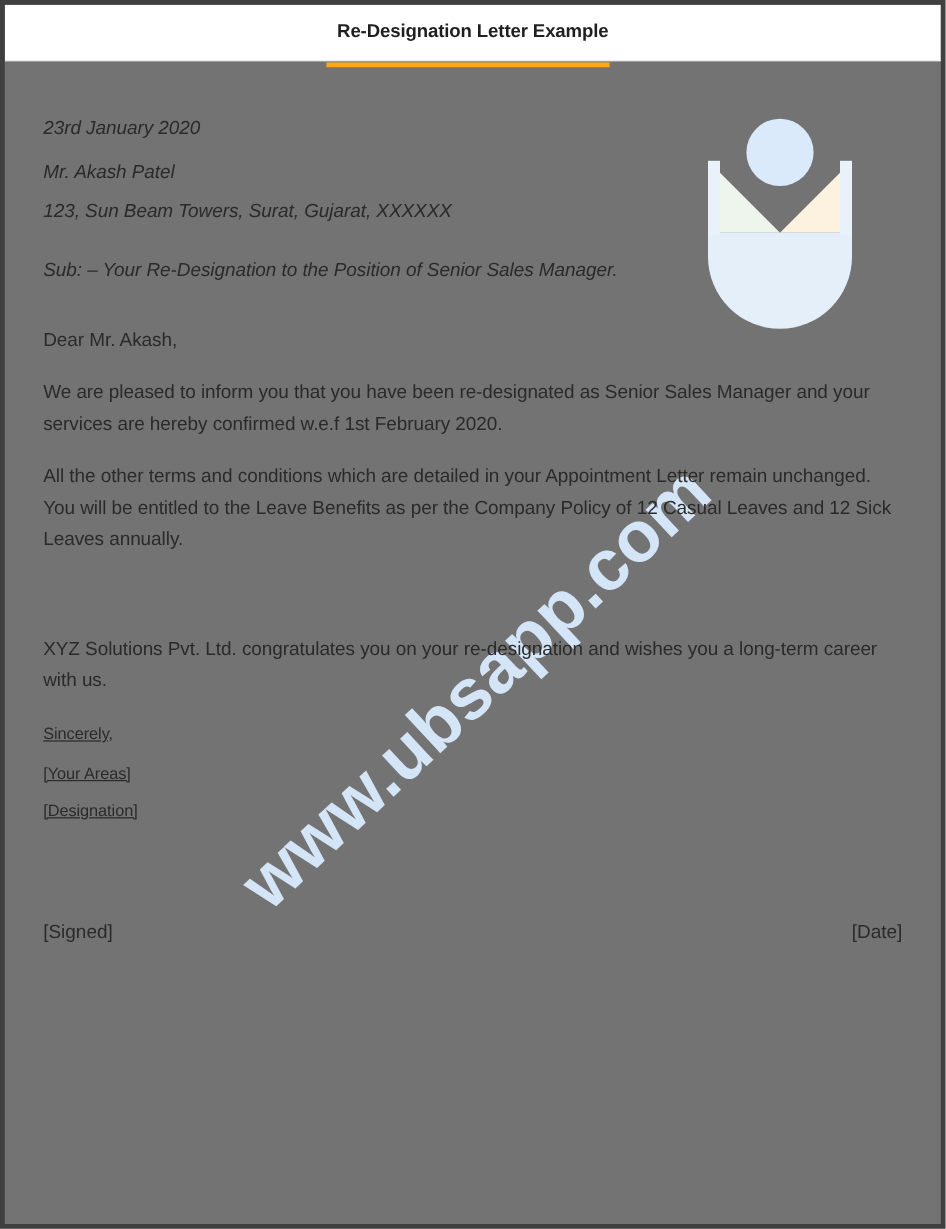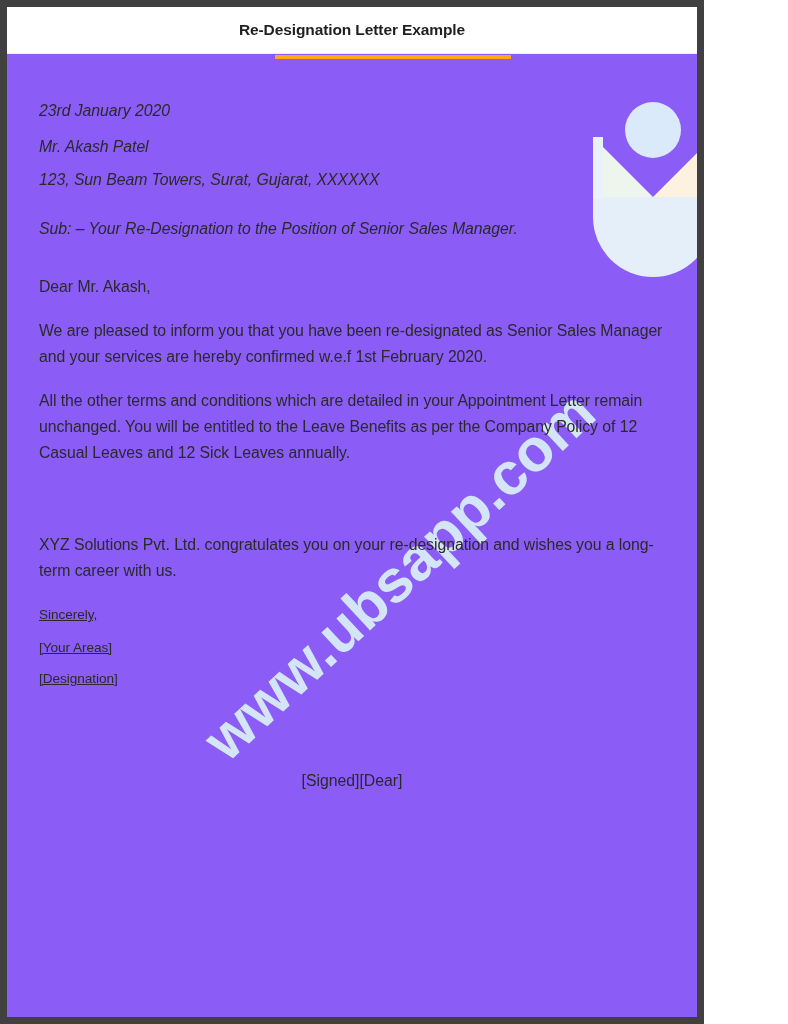--- a/index.html
+++ b/index.html
@@ -5,25 +5,25 @@
   html, body {
     margin: 0;
     padding: 0;
     background: #ffffff;
   }
   body {
     font-family: "Liberation Sans", sans-serif;
   }
   .page {
     position: relative;
-    width: 704px;
+    width: 788px;
     height: 1024px;
     box-sizing: border-box;
-    background: #8b5cf6;
-    border: 7px solid #404040;
+    background: #737373;
+    border: 4px solid #404040;
     overflow: hidden;
   }
   
   .header {
     position: relative;
     height: 47px;
     box-sizing: border-box;
     border-bottom: 1px solid #ececec;
     display: flex;
     align-items: center;
@@ -91,21 +91,21 @@
   .gap-sm  { height: 10px; }
   .gap-md  { height: 18px; }
   .gap-xl  { height: 44px; }
   .small-line {
     font-size: 13.6px !important;
     line-height: 22px !important;
     text-decoration: underline;
   }
   .sign-row {
     display: flex;
-    justify-content: center;
+    justify-content: space-between;
     align-items: baseline;
   }
   .sign-row span {
     color: #2a2a2a;
     font-size: 15.8px;
     line-height: 26px;
   }
   .top-block p { margin: 0; font-style: italic; }
 </style>
 </head>
@@ -173,17 +173,17 @@
     <p class="small-line">[Your Areas]</p>
 
     <div style="height:9px"></div>
     <p class="small-line">[Designation]</p>
 
     <div style="height:38px"></div>
 
     <div style="height:40px"></div>
     <div class="sign-row">
       <span>[Signed]</span>
-      <span>[Dear]</span>
+      <span>[Date]</span>
     </div>
 
   </div>
 </div>
 
 </body></html>

